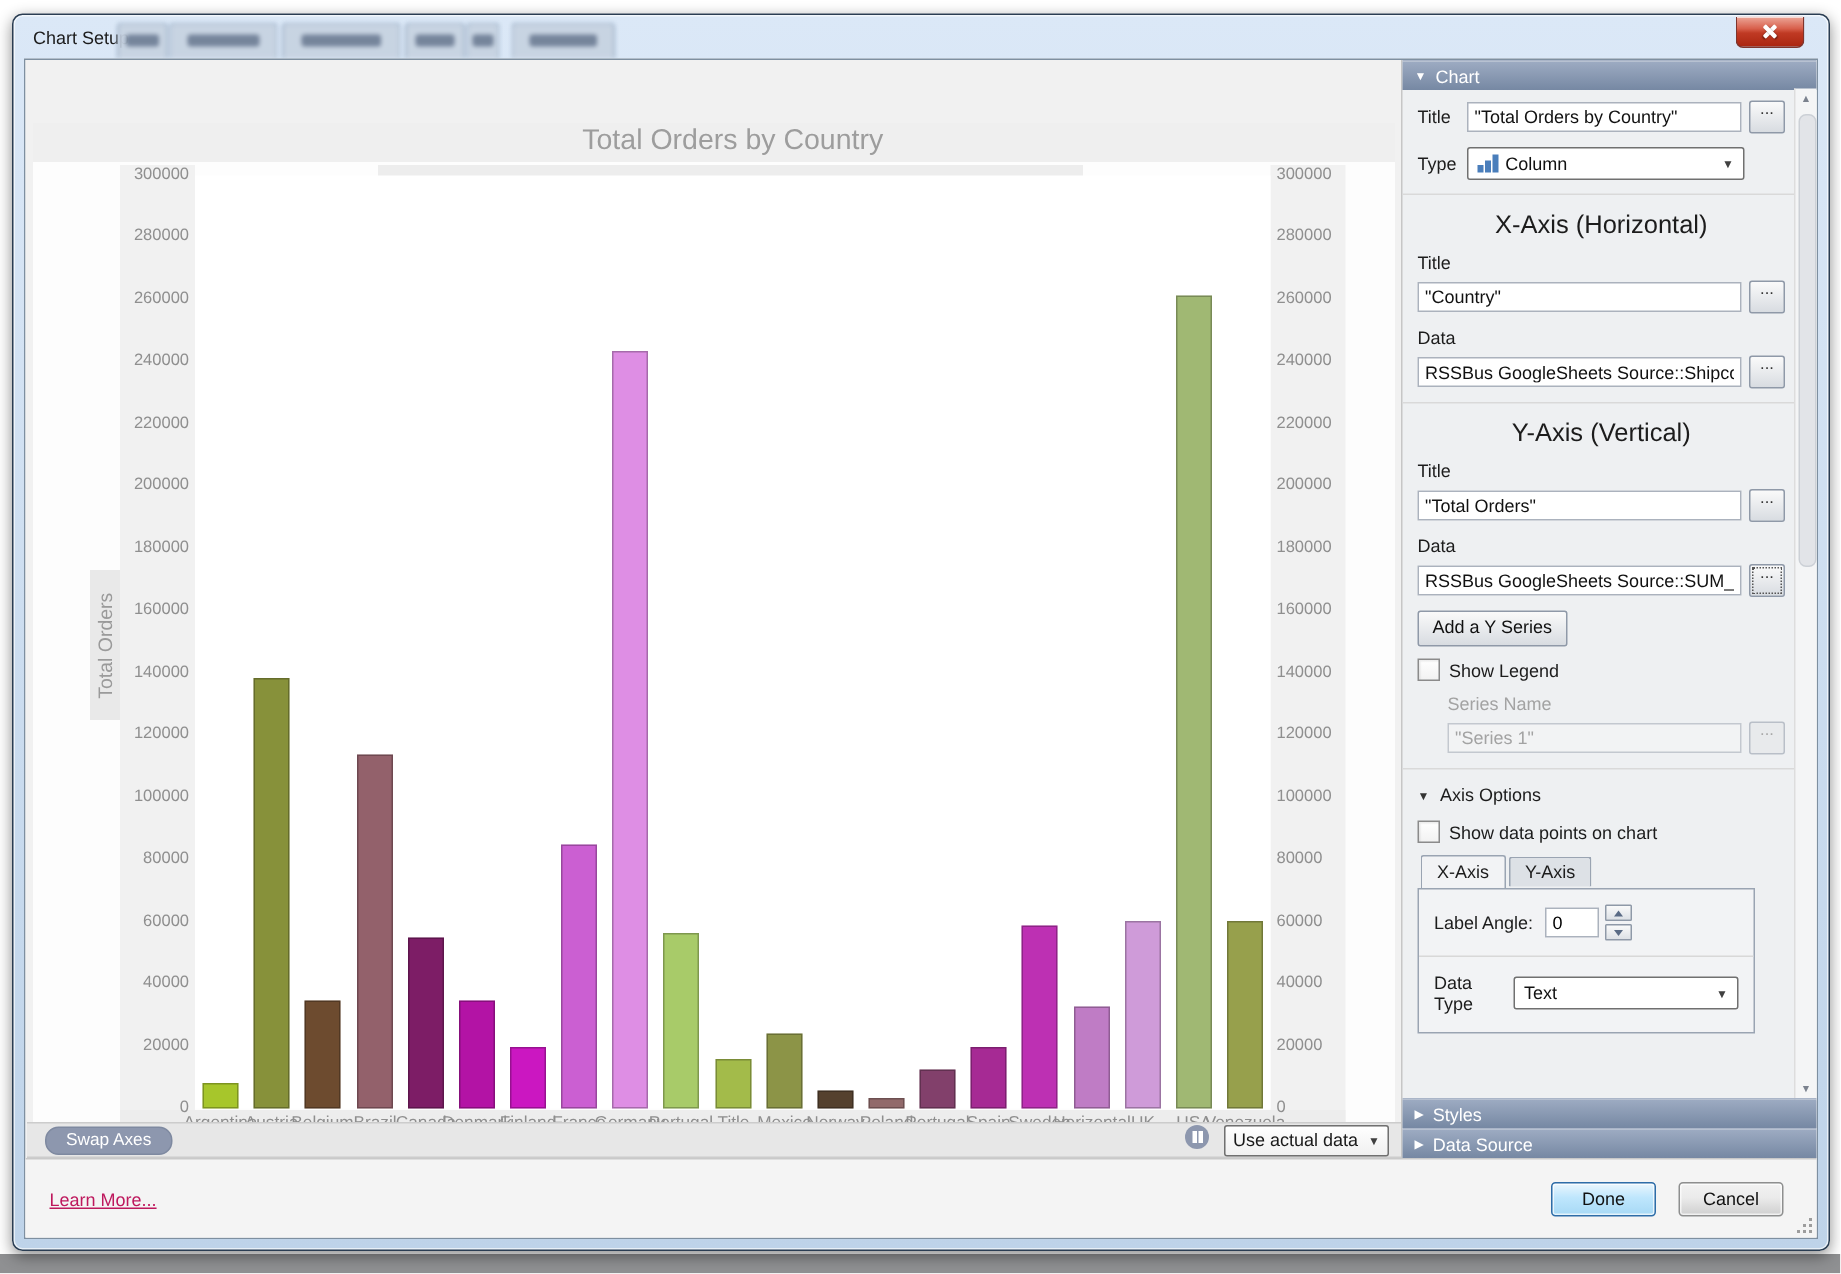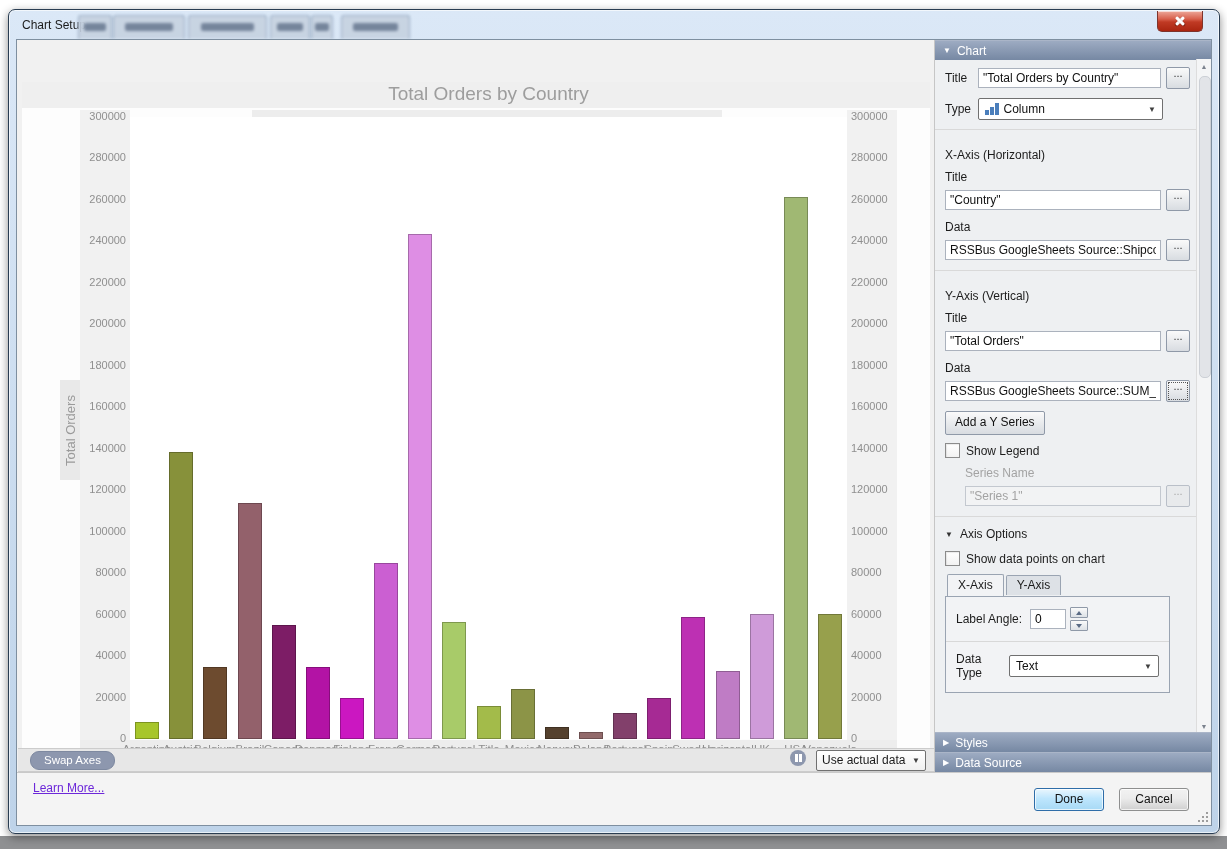--- a/index.html
+++ b/index.html
@@ -86,21 +86,21 @@
       font-family:"Liberation Sans", sans-serif;padding:0 4px;box-sizing:border-box;color:#111;min-width:0;}
   .dots-btn{width:22px;height:20px;border:1px solid #8f99a8;border-radius:2px;flex:0 0 auto;
             background:linear-gradient(#fafafa,#d8dce1);font-size:11px;line-height:10px;color:#333;
             text-align:center;cursor:default;}
   .dots-btn.focused{outline:1px dotted #555;outline-offset:-3px;}
   .dots-btn.disabled{color:#a8a8a8;border-color:#b9bfc8;background:#e8eaec;}
   .combo{flex:1;height:22px;border:1px solid #707070;border-radius:2px;background:#ffffff;
          display:flex;align-items:center;gap:5px;padding:0 6px;font-size:12px;color:#111;box-sizing:border-box;}
   .spacer22{width:22px;flex:0 0 auto;}
   .divider{border-top:1px solid #d9d9d9;margin:4px -6px 10px -10px;}
-  .heading{font-size:12px;color:#1c1c1c;margin:18px 0 8px 0;}
+  .heading{font-size:17px;color:#1c1c1c;margin:2px 0 8px 0;text-align:center;}
   .sub-lbl{font-size:12px;color:#1c1c1c;margin:0 0 5px 0;}
   .push-btn{display:inline-block;height:22px;line-height:20px;padding:0 9px;border:1px solid #8f99a8;
             border-radius:2px;background:linear-gradient(#fafafa,#d8dce1);font-size:12px;color:#111;
             margin-bottom:8px;cursor:default;}
   .cb-row{display:flex;align-items:center;gap:6px;margin-bottom:8px;}
   .cb{width:13px;height:13px;border:1px solid #8b8b8b;background:linear-gradient(#ffffff,#f2f2f2);
       box-shadow:inset 1px 1px 1px rgba(0,0,0,.08);flex:0 0 auto;}
   .muted{color:#a3a3a3;}
   .indent{margin-left:20px;}
   .tb.disabled{background:#f2f3f4;border-color:#c3c8cf;color:#a3a3a3;}
@@ -128,21 +128,21 @@
   .vscroll{position:absolute;right:0;top:19px;bottom:38px;width:15px;background:#f4f5f6;
            border-left:1px solid #dddddd;box-sizing:border-box;}
   .vs-btn{position:absolute;left:0;width:14px;height:15px;text-align:center;font-size:7px;color:#7b828e;
           line-height:15px;}
   .vs-up{top:0;} .vs-down{bottom:0;}
   .vs-thumb{position:absolute;left:2px;top:17px;width:10px;height:300px;background:#e2e4e8;
             border:1px solid #ccd0d6;border-radius:5px;}
 
   
   .footer{position:absolute;left:0;right:0;top:732px;bottom:0;background:#f4f4f4;border-top:1px solid #c9c9c9;}
-  .learn-more{position:absolute;left:16px;top:8px;font-size:12px;color:#6d28d9;text-decoration:underline;cursor:default;}
+  .learn-more{position:absolute;left:16px;top:20px;font-size:12px;color:#be185d;text-decoration:underline;cursor:default;}
   .footer-btns{position:absolute;right:22px;top:15px;display:flex;gap:15px;}
   .btn{width:70px;height:23px;border-radius:3px;font-size:12px;color:#111;text-align:center;line-height:21px;
        box-sizing:border-box;cursor:default;}
   .btn-done{border:1px solid #2e6da8;background:linear-gradient(#eaf6fd,#bee6fd 45%,#a7d9f5);
             box-shadow:inset 0 0 0 1px rgba(255,255,255,.7);}
   .btn-cancel{border:1px solid #8e8f8f;background:linear-gradient(#f2f2f2,#ebebeb 45%,#cfcfcf);
               box-shadow:inset 0 0 0 1px rgba(255,255,255,.7);}
   .grip{position:absolute;right:7px;bottom:7px;width:2px;height:2px;background:#9d9d9d;
         box-shadow:-4px 4px 0 #9d9d9d,0 4px 0 #9d9d9d,4px 4px 0 #9d9d9d,4px 0 0 #9d9d9d,4px -4px 0 #9d9d9d;}
 

